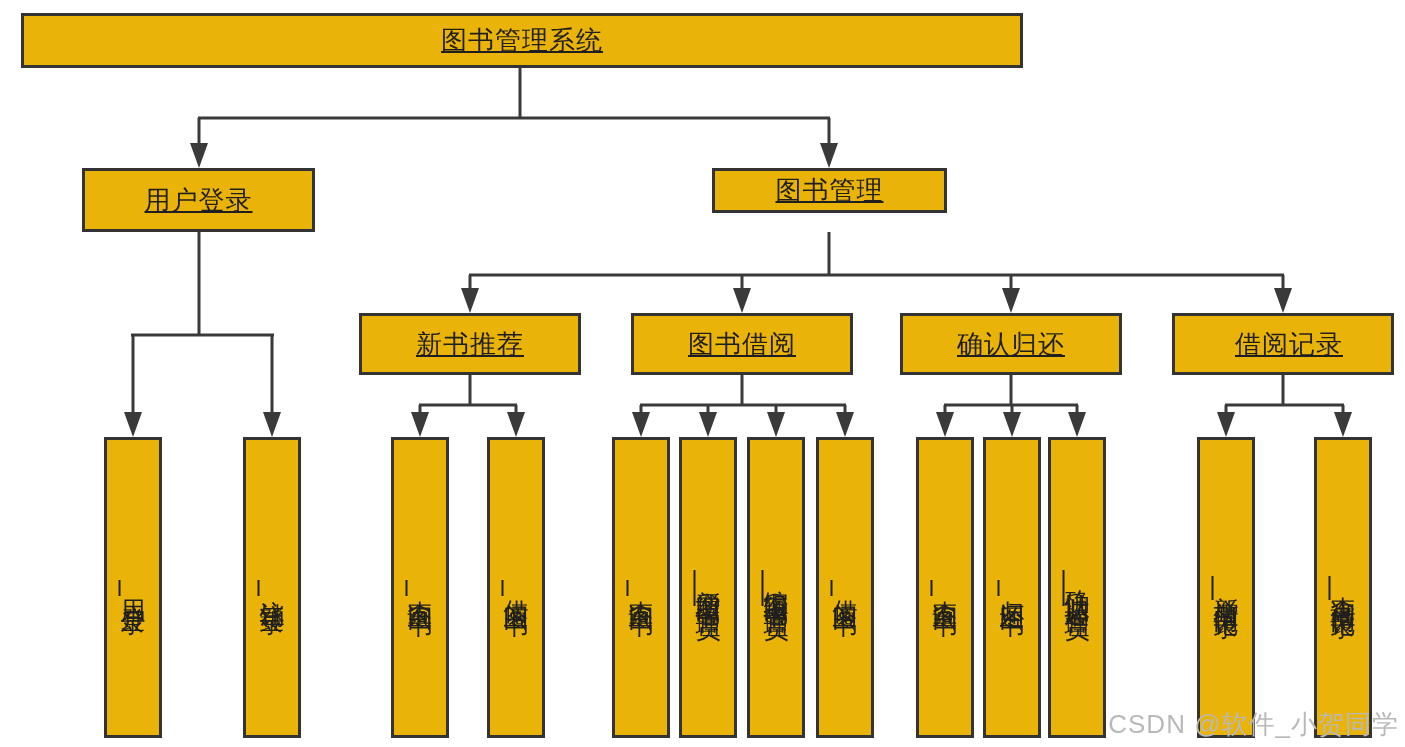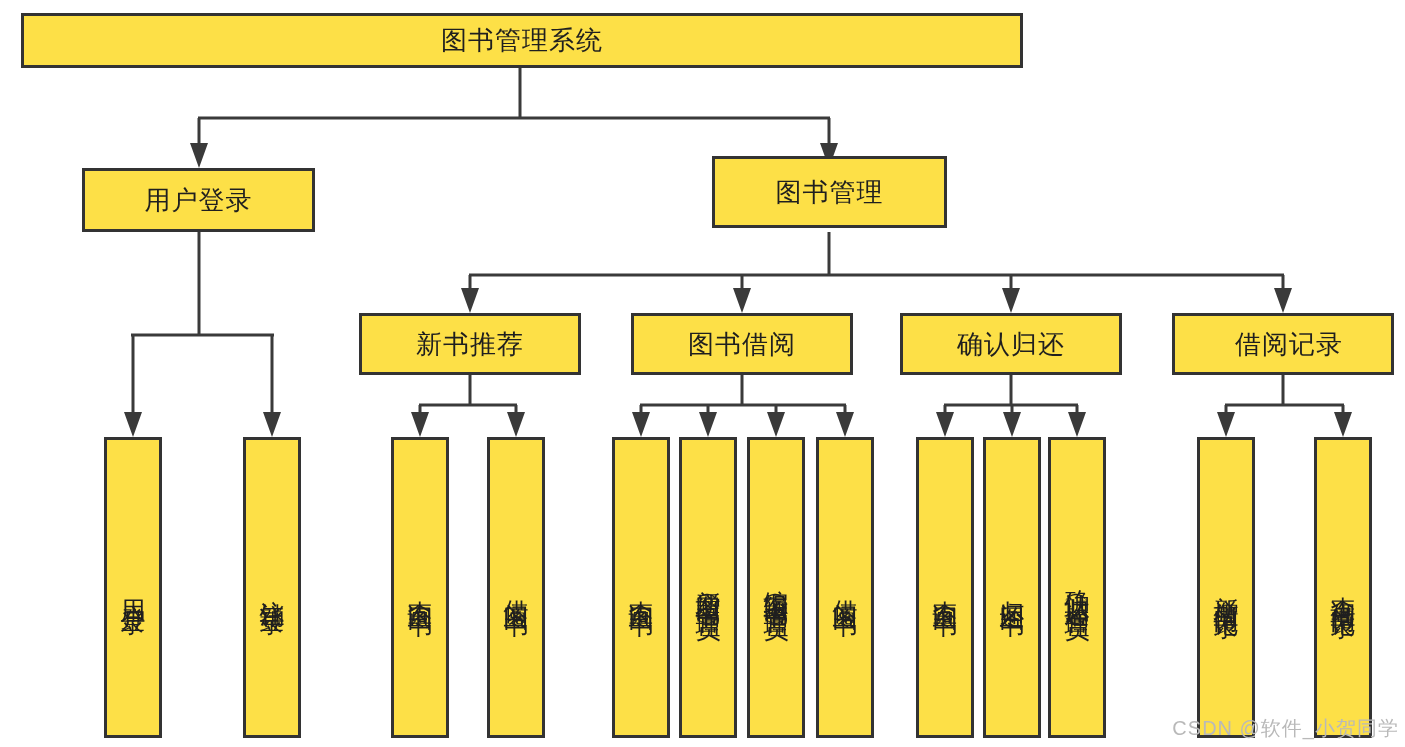--- a/index.html
+++ b/index.html
@@ -15,44 +15,45 @@
   #connector-svg {
     position: absolute;
     left: 0; top: 0;
     width: 1405px; height: 747px;
     z-index: 1;
   }
   .node {
     position: absolute;
     box-sizing: border-box;
     border: 3px solid #333333;
-    background: #fde047;
+    background: #eab308;
     display: flex;
     align-items: center;
     justify-content: center;
     z-index: 2;
     text-align: left;
+    text-decoration: underline;
   }
   .hlabel {
     font-size: 26px;
     letter-spacing: 1px;
     white-space: nowrap;
     color: #1f1f1f;
   }
   .leaf .vlabel {
     writing-mode: vertical-rl;
     text-orientation: mixed;
     font-size: 25px;
     letter-spacing: 4px;
     line-height: 1;
     color: #1f1f1f;
   }
   .root-node    { left: 21px;  top: 13px;  width: 1002px; height: 55px; }
   .l2-user      { left: 82px;  top: 168px; width: 233px;  height: 64px; }
-  .l2-book      { left: 712px; top: 156px; width: 235px;  height: 72px; }
+  .l2-book      { left: 712px; top: 168px; width: 235px;  height: 45px; }
   .cat          { top: 313px;  width: 222px; height: 62px; }
   .cat-recommend{ left: 359px; }
   .cat-borrow   { left: 631px; }
   .cat-current  { left: 900px; }
   .cat-records  { left: 1172px; padding-left: 12px; }
   .leaf         { top: 437px;  width: 58px; height: 301px; }
   .leaf-a1 { left: 104px; }
   .leaf-a2 { left: 243px; }
   .leaf-b1 { left: 391px; }
   .leaf-b2 { left: 487px; }
@@ -62,21 +63,21 @@
   .leaf-c4 { left: 816px; }
   .leaf-d1 { left: 916px; }
   .leaf-d2 { left: 983px; }
   .leaf-d3 { left: 1048px; }
   .leaf-e1 { left: 1197px; }
   .leaf-e2 { left: 1314px; }
   .watermark {
     position: absolute;
     right: 6px;
     bottom: 5px;
-    font-size: 20px;
+    font-size: 26px;
     color: #b9b9b9;
     letter-spacing: 1px;
     z-index: 3;
     white-space: nowrap;
   }
 </style>
 </head>
 <body>
 
 <div id="canvas">

